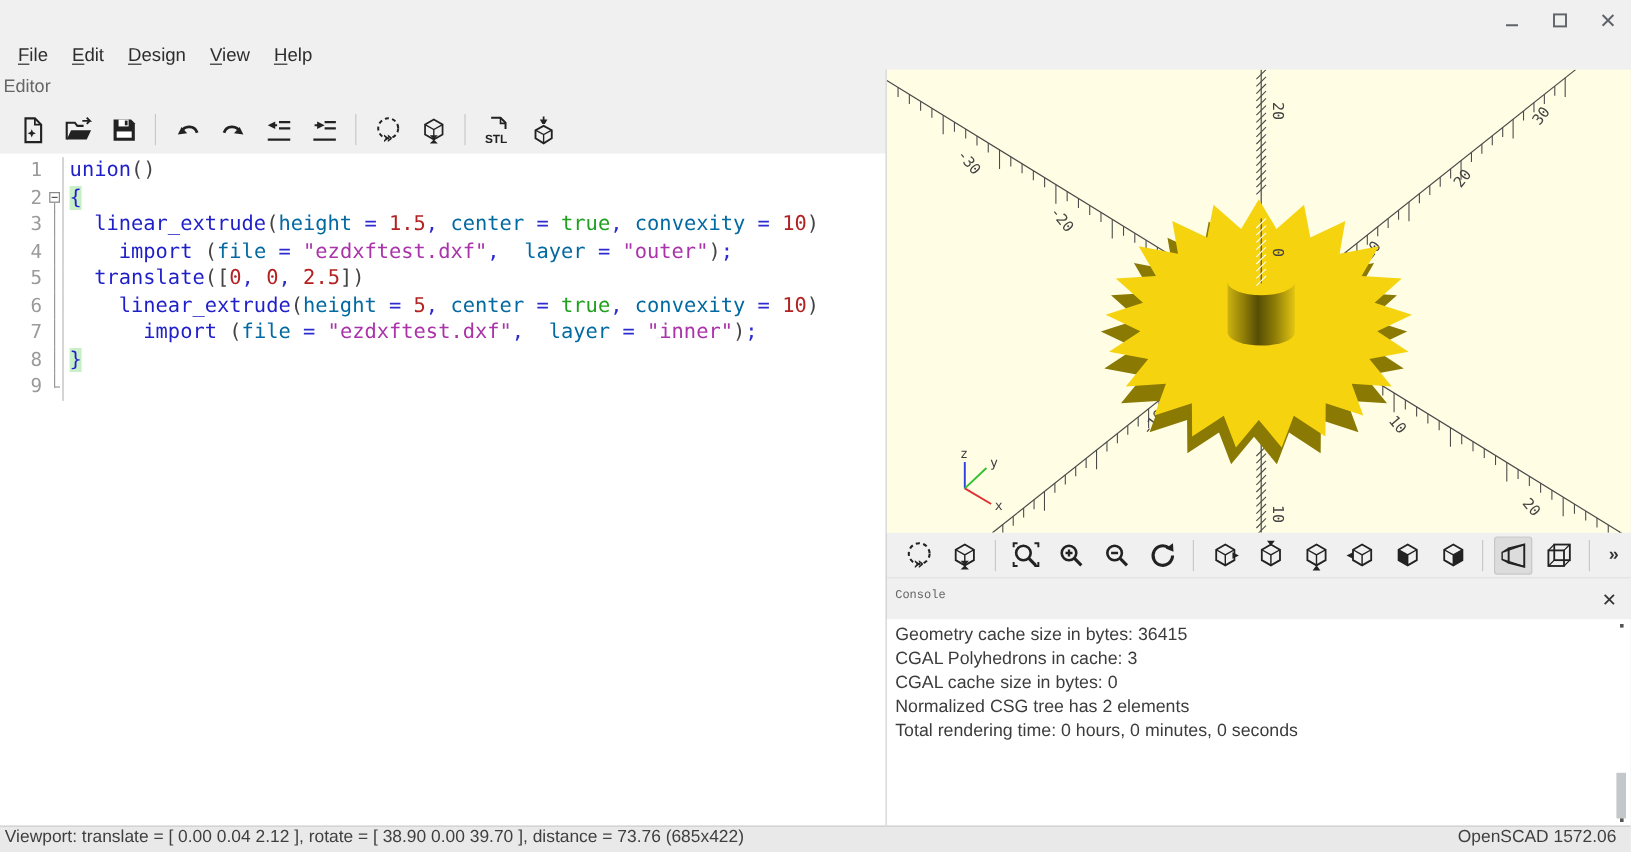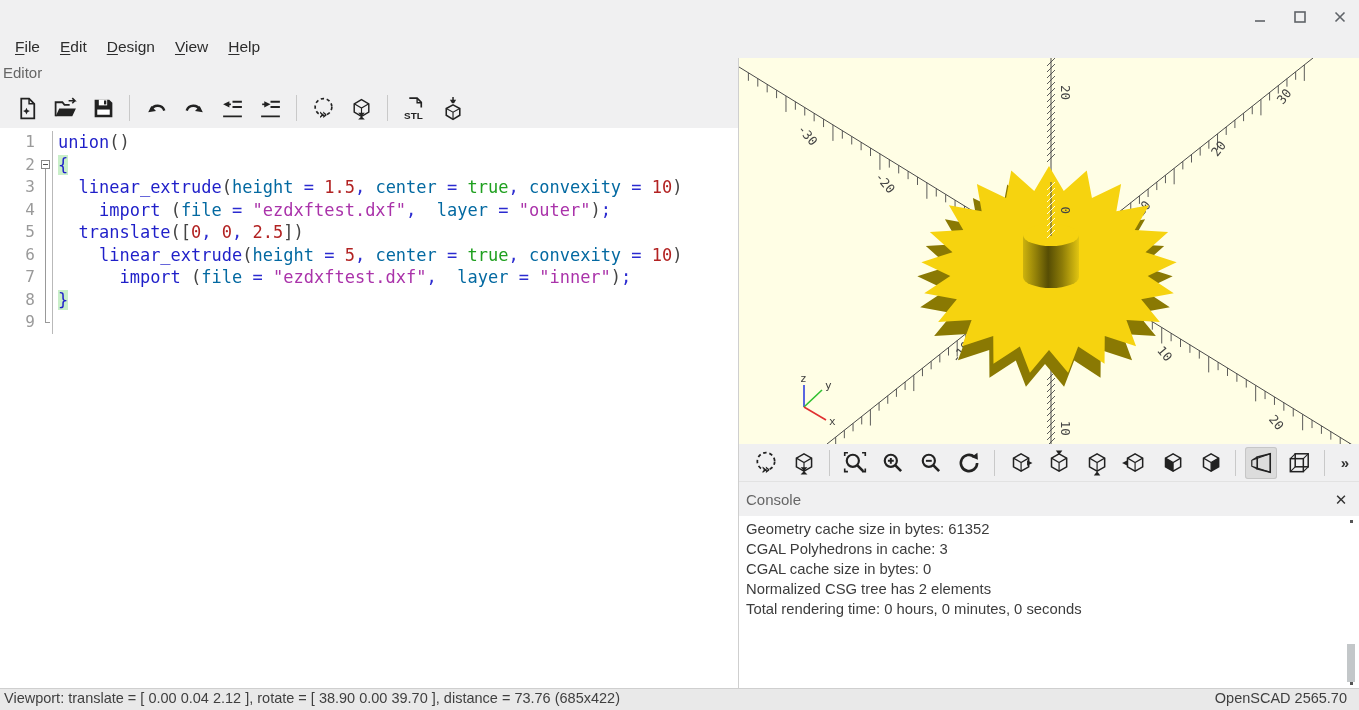--- a/index.html
+++ b/index.html
@@ -61,21 +61,21 @@
   #vp-toolbar { top:444px; left:739px; width:620px; height:38px; display:flex; align-items:center;
     padding-left:8px; border-bottom:1px solid #e2e2e2; }
   .vbtn { width:32px; height:32px; margin:0 3px; display:flex; align-items:center; justify-content:center;
     border-radius:3px; }
   .vbtn svg { width:26px; height:26px; display:block; }
   .vbtn.active { background:#dcdcdc; box-shadow:inset 0 0 0 1px #c6c6c6; }
   .vsep { width:1px; height:26px; background:#c9c9c9; margin:0 6px; }
   #vp-overflow { margin-left:auto; margin-right:10px; font-size:15px; font-weight:bold; color:#333; }
 
   #console-header { top:482px; left:739px; width:620px; height:34px; }
-  #console-title { position:absolute; left:7px; top:9px; font-size:15px; color:#666; }
+  #console-title { position:absolute; left:7px; top:9px; font-size:10px; color:#666;font-family:Liberation Mono, monospace; }
   #console-close { position:absolute; right:8px; top:8px; font-size:15px; color:#333; width:20px; height:20px;
     display:flex; align-items:center; justify-content:center; }
 
   #console-body { top:516px; left:739px; width:620px; height:172px; background:#fff;
     font-size:14.8px; color:#3c3c3c; padding:3px 8px 0 7px; line-height:20px; overflow:hidden; }
   .console-line { white-space:nowrap; }
   #console-scrollbar { top:516px; left:1345px; width:10px; height:172px; }
   #console-thumb { position:absolute; left:2px; top:128px; width:8px; height:38px; background:#c3c7c9; }
   .scroll-dot { position:absolute; left:5px; width:3px; height:3px; background:#555; }
 
@@ -569,30 +569,30 @@
       <span class="vsep"></span>
       <span id="vp-overflow">»</span>
     </div>
 
   <div id="console-header" class="abs">
     <span id="console-title">Console</span>
     <span id="console-close">✕</span>
   </div>
 
   <div id="console-body" class="abs">
-      <div class="console-line">Geometry cache size in bytes: 61352</div>
+      <div class="console-line">Geometry cache size in bytes: 36415</div>
       <div class="console-line">CGAL Polyhedrons in cache: 3</div>
       <div class="console-line">CGAL cache size in bytes: 0</div>
       <div class="console-line">Normalized CSG tree has 2 elements</div>
       <div class="console-line">Total rendering time: 0 hours, 0 minutes, 0 seconds</div>
     </div>
   <div id="console-scrollbar" class="abs">
     <span class="scroll-dot" style="top:4px"></span>
     <span id="console-thumb"></span>
     <span class="scroll-dot" style="top:166px"></span>
   </div>
 
   <div id="statusbar" class="abs">
     <span id="status-left">Viewport: translate = [ 0.00 0.04 2.12 ], rotate = [ 38.90 0.00 39.70 ], distance = 73.76 (685x422)</span>
-    <span id="status-right">OpenSCAD 2565.70</span>
+    <span id="status-right">OpenSCAD 1572.06</span>
   </div>
 
 </div>
 
 </body></html>

